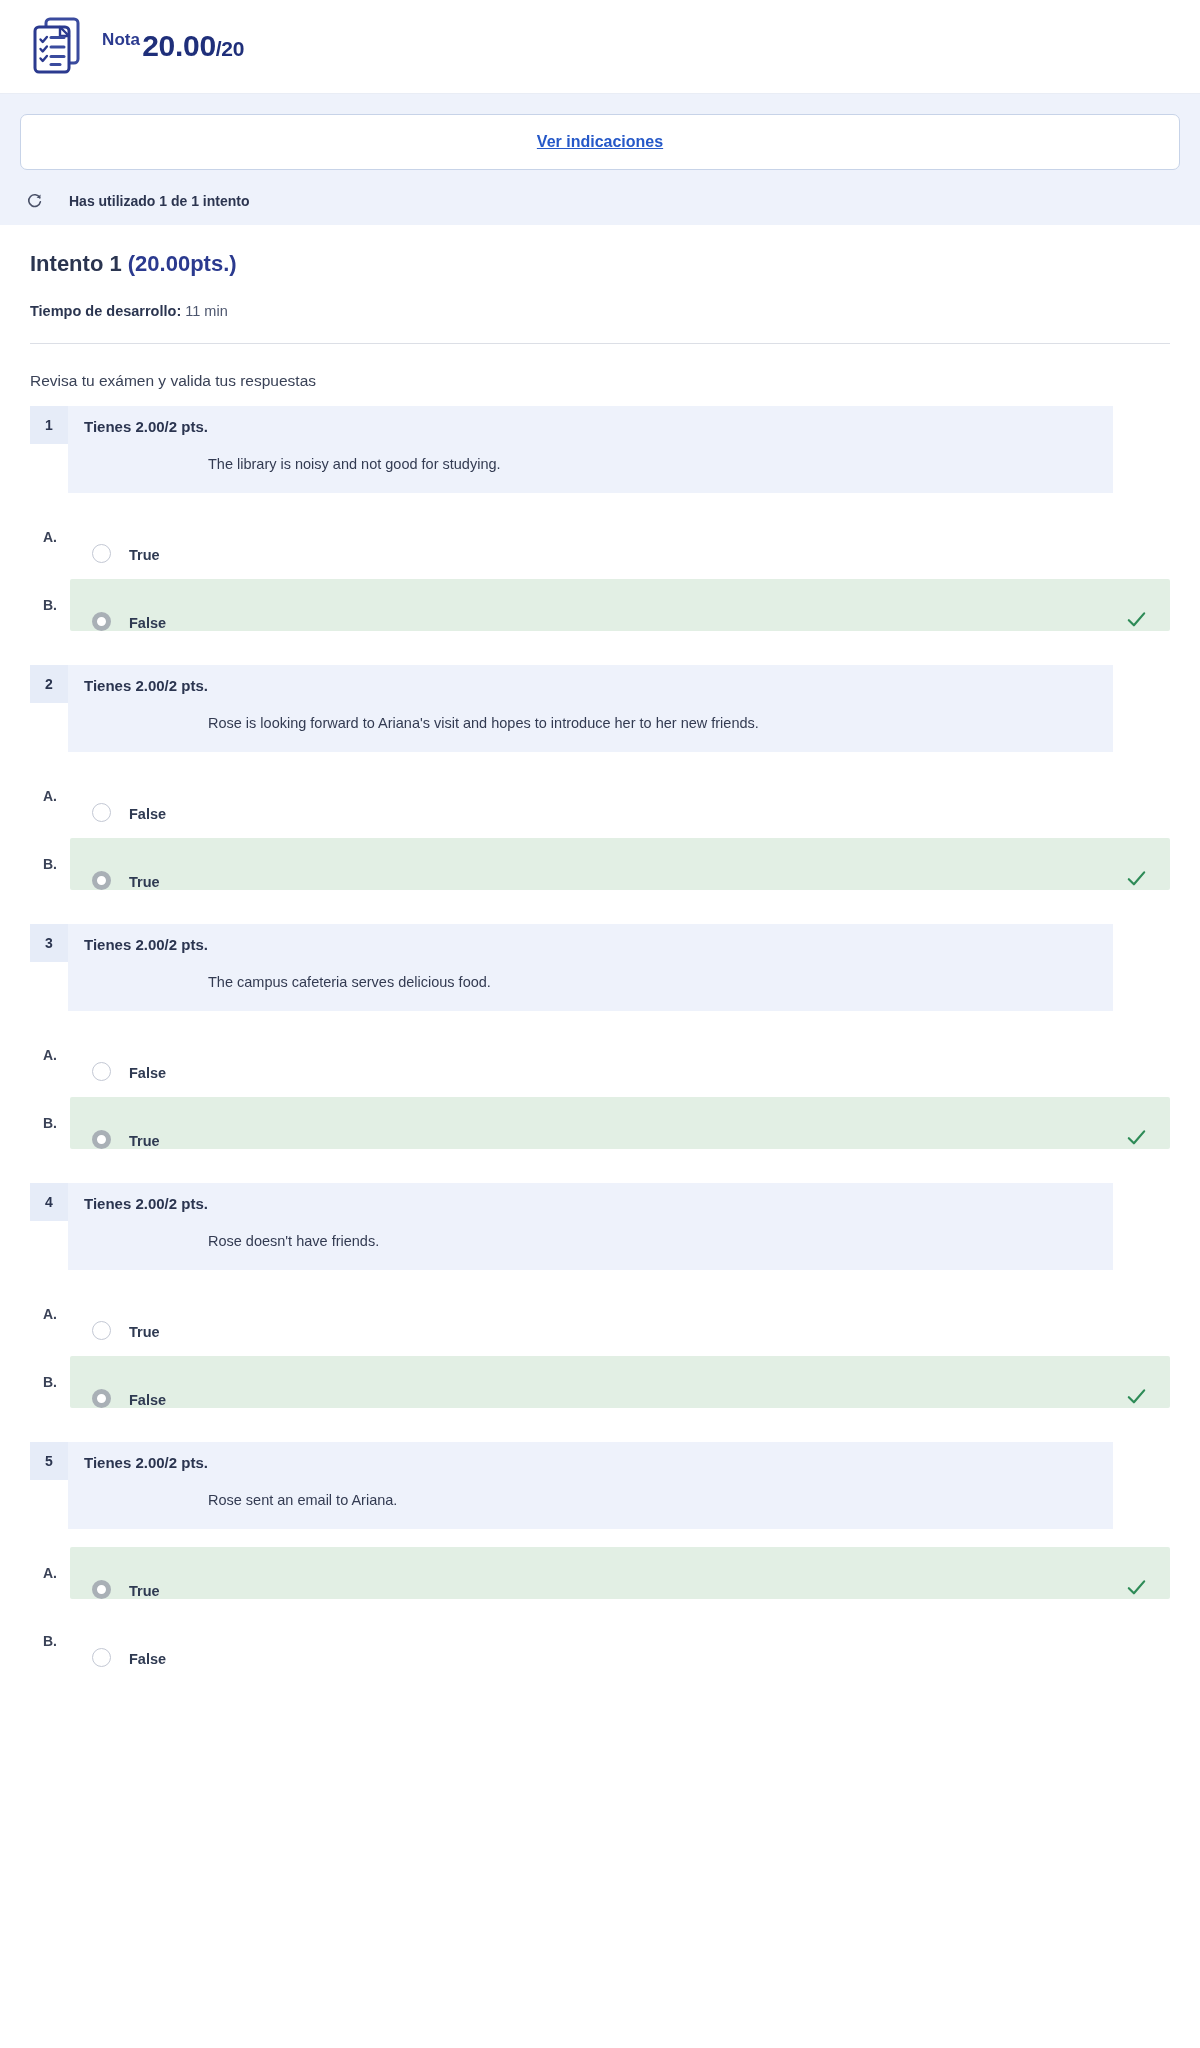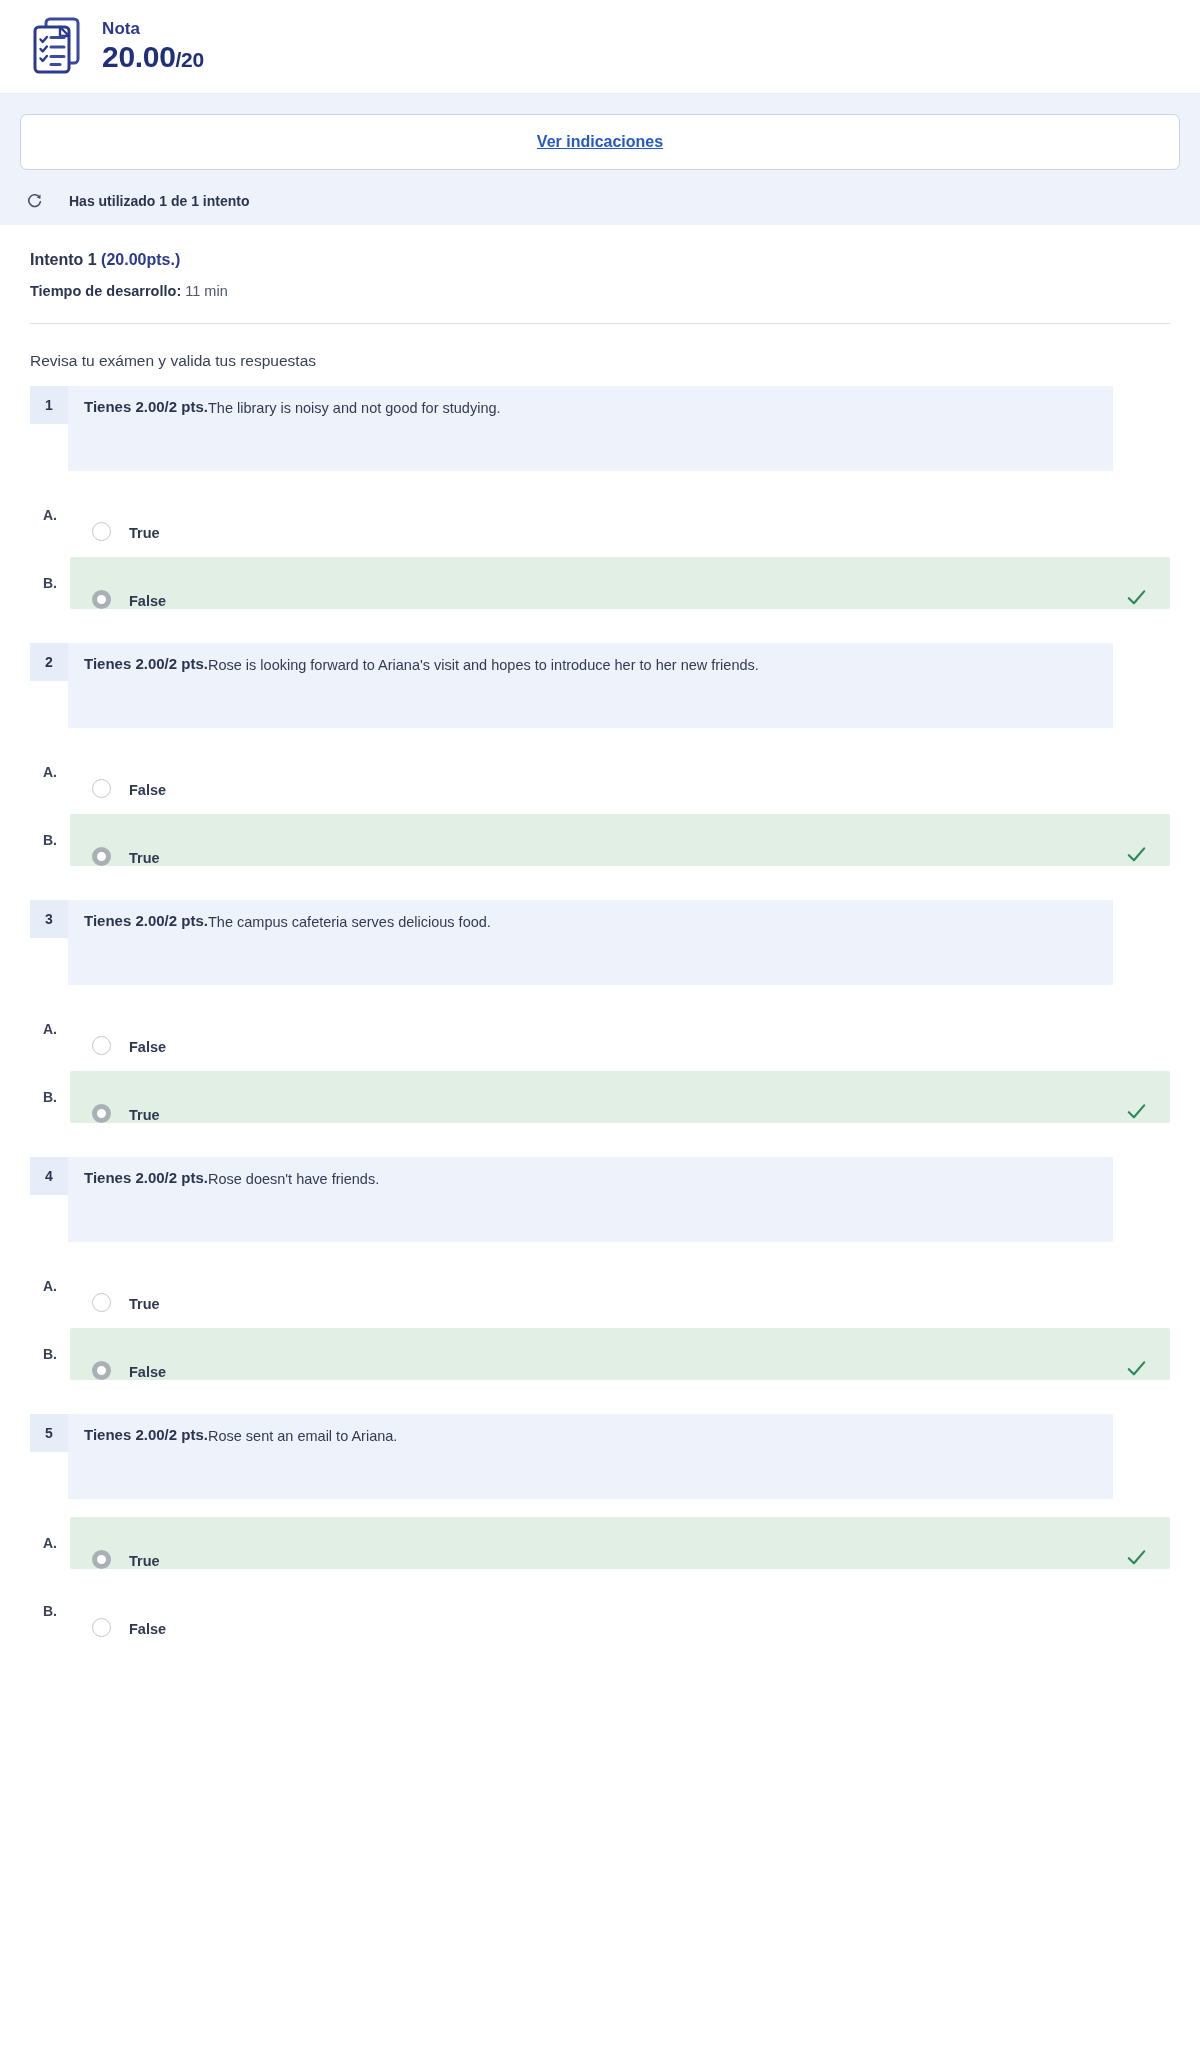--- a/index.html
+++ b/index.html
@@ -16,21 +16,21 @@
   .grade-header {
     background: #ffffff;
     padding: 14px 30px 16px 30px;
     display: flex;
     align-items: center;
     gap: 16px;
     border-bottom: 1px solid #e9edf5;
     height: 94px;
   }
   .grade-icon { width: 56px; height: 60px; flex: 0 0 56px; display: block; }
-  .grade-texts { display: flex; flex-direction: column; justify-content: center; gap: 2px; }
+  .grade-texts { display: flex; flex-direction: row; justify-content: center; gap: 2px; }
   .grade-label {
     font-size: 17px;
     font-weight: bold;
     color: #2b3a8f;
     letter-spacing: .1px;
   }
   .grade-value {
     font-size: 30px;
     font-weight: bold;
     color: #1f2f7a;
@@ -66,24 +66,24 @@
     padding: 22px 6px 16px 6px;
     font-size: 14px;
     font-weight: bold;
     color: #2c3550;
   }
   .refresh-icon { width: 17px; height: 17px; flex: 0 0 17px; display: block; }
 
   
   .attempt-wrap { padding: 26px 30px 0 30px; background: #fff; }
   .attempt-title {
-    font-size: 16px;
+    font-size: 22px;
     font-weight: bold;
     color: #2b3550;
-    margin-bottom: 12px;
+    margin-bottom: 24px;
   }
   .attempt-title .pts { color: #2b3a8f; }
   .meta-line {
     font-size: 14.5px;
     color: #4d566e;
     margin-bottom: 7px;
     line-height: 1.4;
   }
   .meta-line b { color: #2b3550; font-weight: bold; }
   .divider {
@@ -126,20 +126,21 @@
     text-align: right;
     font-size: 15px;
     font-weight: bold;
     color: #2b3550;
     margin-bottom: 14px;
   }
   .q-text {
     font-size: 14.5px;
     color: #333b52;
     line-height: 1.45;
+    margin-top: 36px;
   }
 
   .options { margin-top: 18px; }
   .option {
     display: flex;
     align-items: center;
     min-height: 52px;
     margin-top: 16px;
   }
   .opt-letter {

